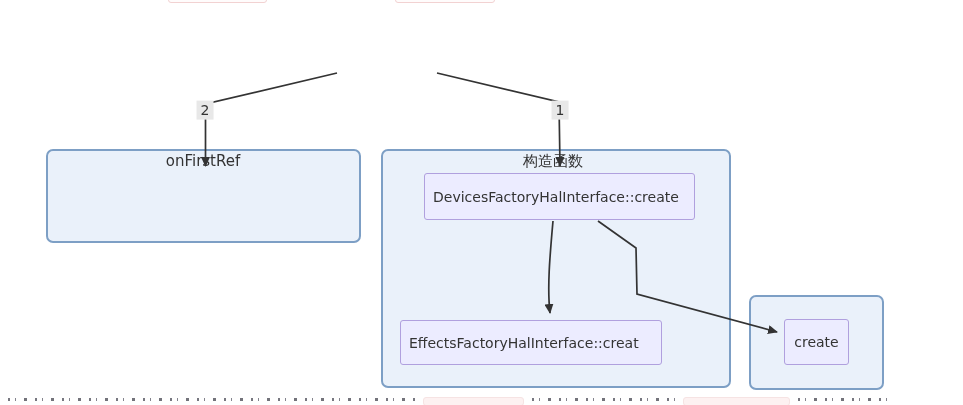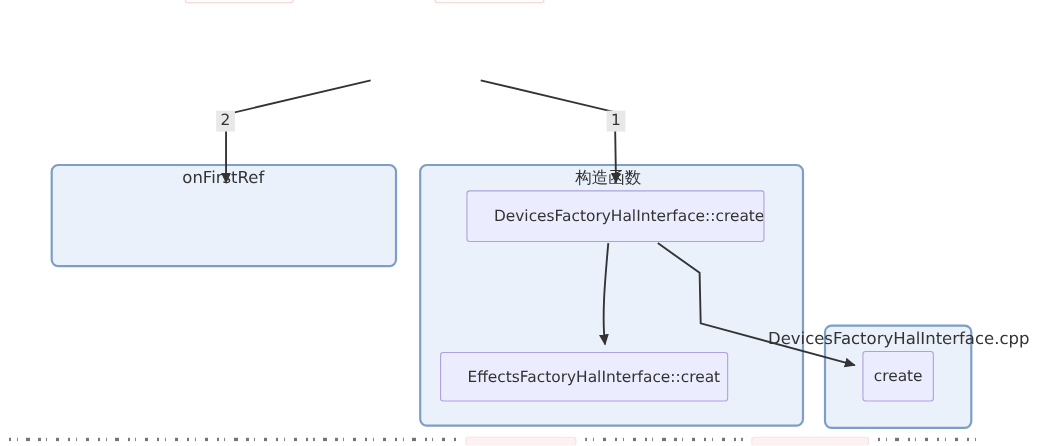--- a/index.html
+++ b/index.html
@@ -47,21 +47,21 @@
     border-radius: 3px;
     box-sizing: border-box;
     display: flex;
     align-items: center;
     justify-content: center;
     font-size: 14px;
     white-space: nowrap;
     overflow: hidden;
     z-index: 3;
   }
-  .node.clip-right { justify-content: flex-start; padding-left: 24px; }
+  .node.clip-right { justify-content: flex-start; padding-left: 8px; }
   .edges-svg {
     position: absolute;
     inset: 0;
     z-index: 4;
     pointer-events: none;
   }
   .edge-label {
     position: absolute;
     z-index: 5;
     background: var(--edge-label-bg);
@@ -124,21 +124,20 @@
 
   <div class="clipped-box" style="left:168px; width:99px;"></div>
   <div class="clipped-box" style="left:395px; width:100px;"></div>
 
   <div class="cluster" style="left:46px; top:149px; width:315px; height:94px;"></div>
   <div class="cluster" style="left:381px; top:149px; width:350px; height:239px;"></div>
   <div class="cluster" style="left:749px; top:295px; width:135px; height:95px;"></div>
 
   <div class="cluster-title" style="left:203px; top:152px;">onFirstRef</div>
   <div class="cluster-title" style="left:553px; top:152px;">构造函数</div>
-  <div class="cluster-title" style="left:817px; top:299px;">DevicesFactoryHalInterface.cpp</div>
 
   <div class="node clip-right" style="left:424px; top:173px; width:271px; height:47px;">DevicesFactoryHalInterface::create</div>
   <div class="node clip-right" style="left:400px; top:320px; width:262px; height:45px;">EffectsFactoryHalInterface::creat</div>
   <div class="node" style="left:784px; top:319px; width:65px; height:46px;">create</div>
 
   <svg class="edges-svg" width="963" height="405" viewBox="0 0 963 405">
     <defs>
       <marker id="arrow" markerUnits="userSpaceOnUse" markerWidth="11" markerHeight="9" refX="9" refY="4.5" orient="auto">
         <path d="M0,0 L10,4.5 L0,9 z" fill="#333333"></path>
       </marker>

